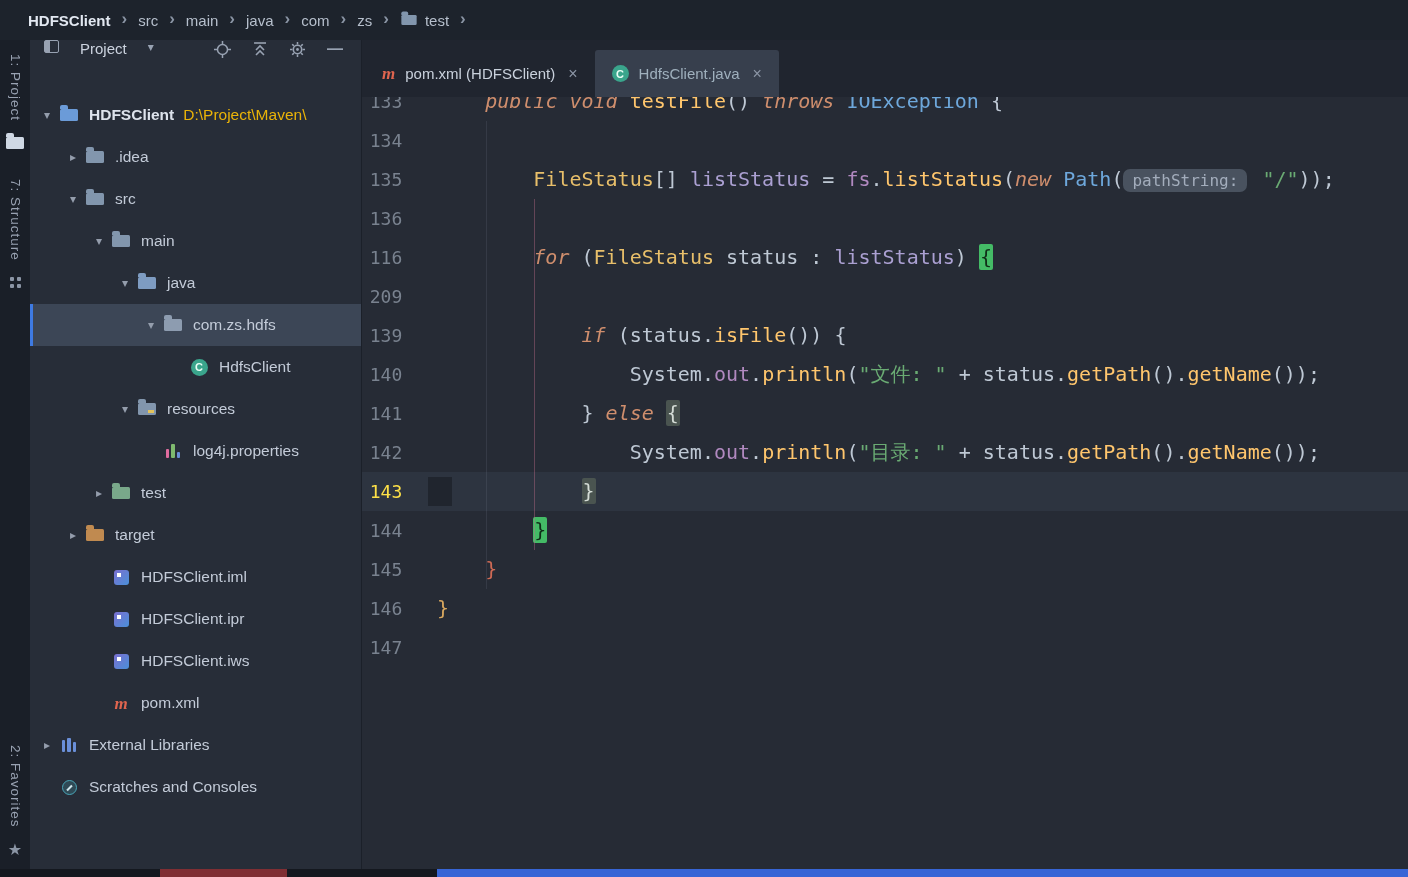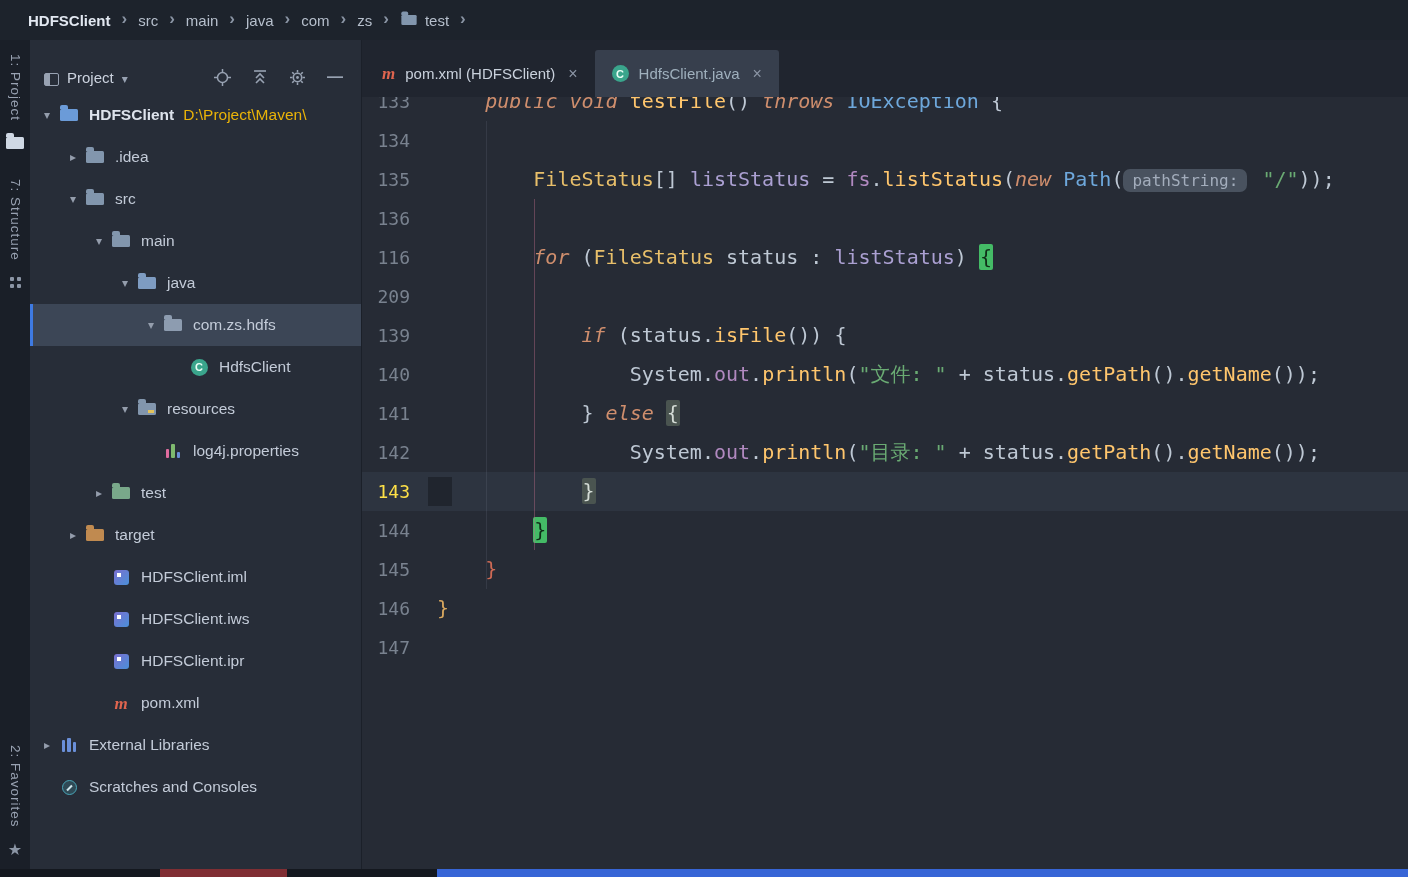--- a/index.html
+++ b/index.html
@@ -31,21 +31,21 @@
   .vl-structure{margin-top:30px}
   .ab-spacer{flex:1}
   .ab-star{color:#8b95a5;font-size:16px;margin:12px 0 10px}
   .ab-foldericon{margin-top:16px}
   .ab-grid{margin-top:16px;display:grid;grid-template-columns:4px 4px;grid-gap:3px}
   .ab-grid i{width:4px;height:4px;background:#8b95a5;border-radius:1px;display:block}
 
   
   .project-panel{position:absolute;left:30px;top:40px;width:332px;bottom:8px;background:var(--panel-bg);
     border-right:1px solid #1b2029;overflow:hidden}
-  .panel-header{height:46px;display:flex;align-items:flex-end;padding:0 10px 0 14px;gap:8px;
+  .panel-header{height:46px;display:flex;align-items:flex-start;padding:0 10px 0 14px;gap:21px;
     color:#ccd3df;font-size:15px}
   .ph-toolicon{width:15px;height:13px;border:1.5px solid #98a2b2;border-radius:2px;position:relative}
   .ph-toolicon::before{content:'';position:absolute;left:0;top:0;bottom:0;width:5px;background:#98a2b2}
   .ph-caret{color:#98a2b2;font-size:12px}
   .ph-right{margin-left:auto;display:flex;align-items:center;gap:21px;padding-right:8px}
   .ph-right svg{display:block}
   .ph-minus{color:#98a2b2;font-size:16px;font-weight:bold}
 
   .tree{font-size:15.5px;color:#c3cbd8;margin-top:8px}
   .tree-row{height:42px;display:flex;align-items:center;position:relative;white-space:nowrap;
@@ -100,21 +100,21 @@
 
   .code{position:absolute;top:57px;left:0;right:0;bottom:0;
     font-family:"DejaVu Sans Mono","DejaVu Sans",monospace;font-size:20px;cursor:text}
   .guide{position:absolute;width:1px;z-index:1}
   .g1{left:172px;top:102px;height:351px;background:rgba(196,110,140,.4)}
   .g2{left:124px;top:24px;height:468px;background:rgba(140,150,170,.15)}
   .clip{height:24px;overflow:hidden;position:relative}
   .clip .code-line{position:absolute;top:-15px;left:0;right:0}
   .code-line{height:39px;line-height:39px;position:relative;padding-left:75px;color:var(--default-text)}
   .code-line span{white-space:pre}
-  .lnum{position:absolute;left:0;top:0;width:48px;text-align:right;color:var(--gutter-text);
+  .lnum{position:absolute;left:0;top:0;width:48px;text-align:center;color:var(--gutter-text);
     font-size:18px;cursor:pointer}
   .code-line.current{background:var(--current-line-bg)}
   .code-line.current::before{content:'';position:absolute;left:66px;top:5px;width:24px;height:29px;
     background:#20252e}
   .code-line.current .lnum{color:#fde047}
 
   .tk-plain,.tk-def{color:var(--default-text)}
   .tk-kw{color:var(--keyword);font-style:italic}
   .tk-cls{color:var(--class-gold)}
   .tk-cls2{color:var(--class-blue)}
@@ -300,28 +300,28 @@
         <span class="icon-slot">
           <span class="ifile-icon"></span>
         </span>
         <span class="row-label">HDFSClient.iml</span>
       </div>
       <div class="tree-row" style="padding-left:60px">
         <span class="arrow"></span>
         <span class="icon-slot">
           <span class="ifile-icon"></span>
         </span>
+        <span class="row-label">HDFSClient.ipr</span>
+      </div>
+      <div class="tree-row" style="padding-left:60px">
+        <span class="arrow"></span>
+        <span class="icon-slot">
+          <span class="ifile-icon"></span>
+        </span>
         <span class="row-label">HDFSClient.iws</span>
-      </div>
-      <div class="tree-row" style="padding-left:60px">
-        <span class="arrow"></span>
-        <span class="icon-slot">
-          <span class="ifile-icon"></span>
-        </span>
-        <span class="row-label">HDFSClient.ipr</span>
       </div>
       <div class="tree-row" style="padding-left:60px">
         <span class="arrow"></span>
         <span class="icon-slot">
           <span class="mvn-icon">m</span>
         </span>
         <span class="row-label">pom.xml</span>
       </div>
       <div class="tree-row" style="padding-left:8px">
         <span class="arrow">▸</span>

